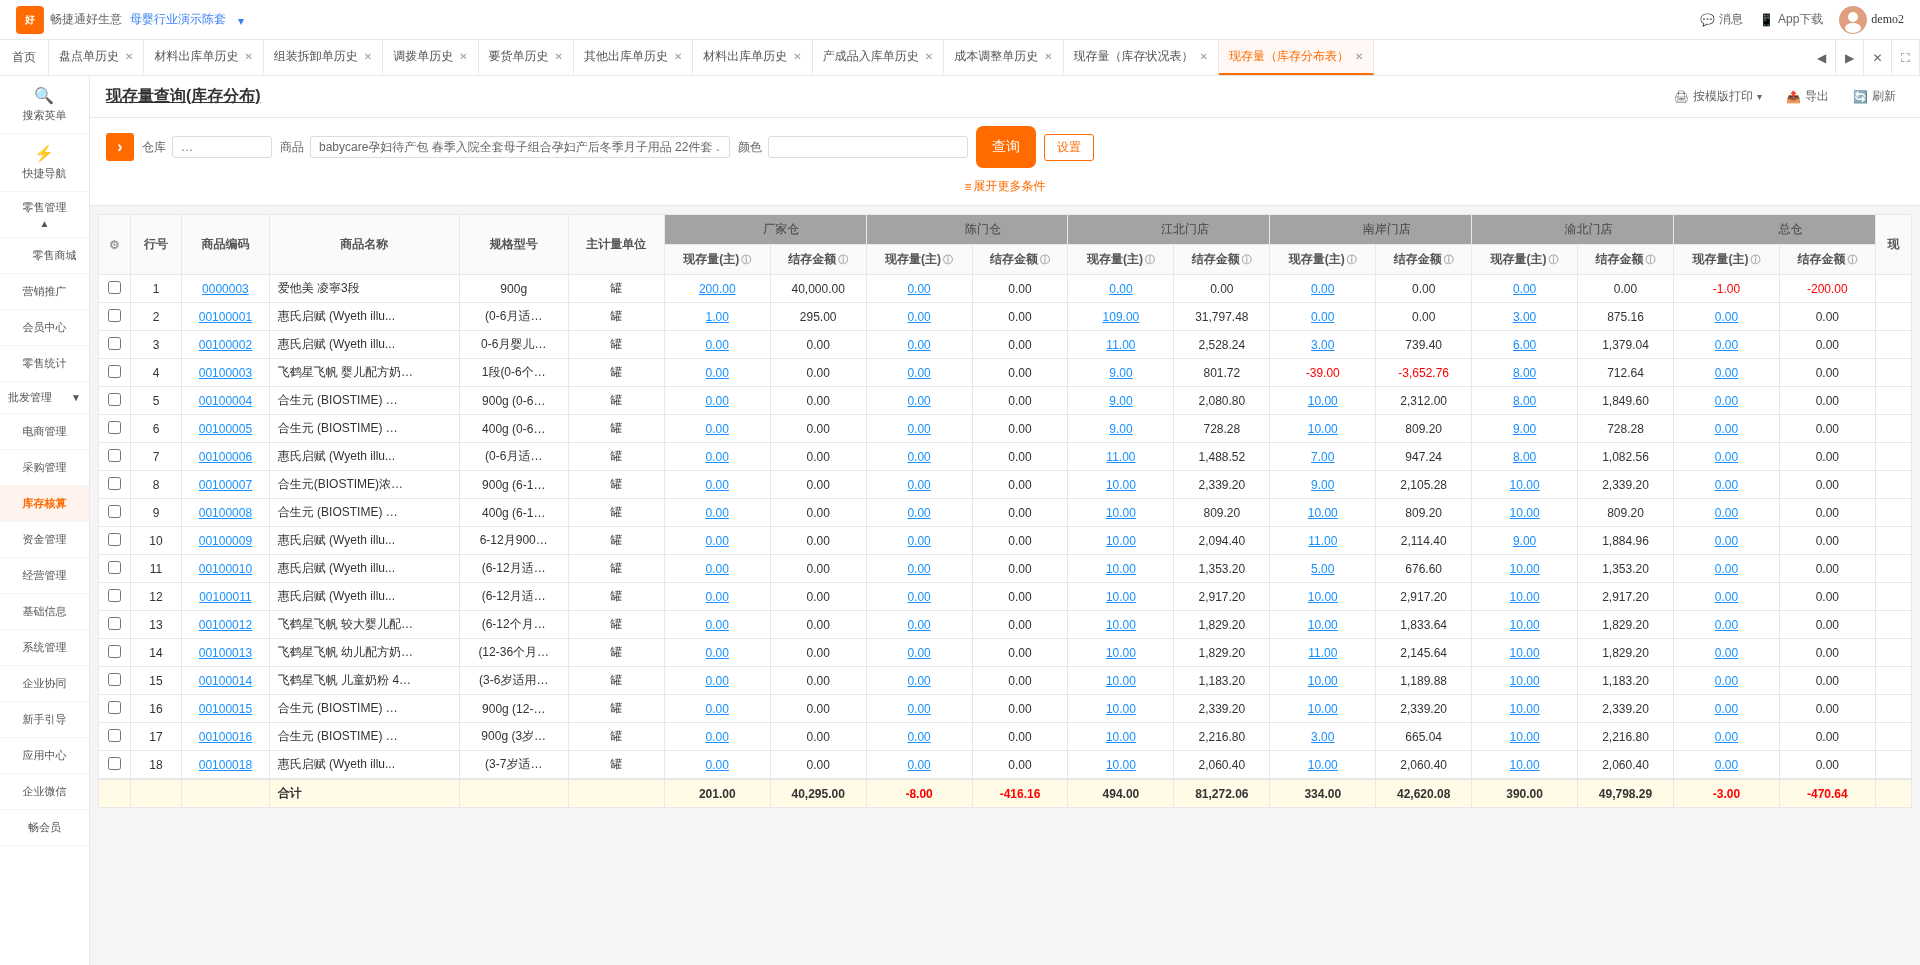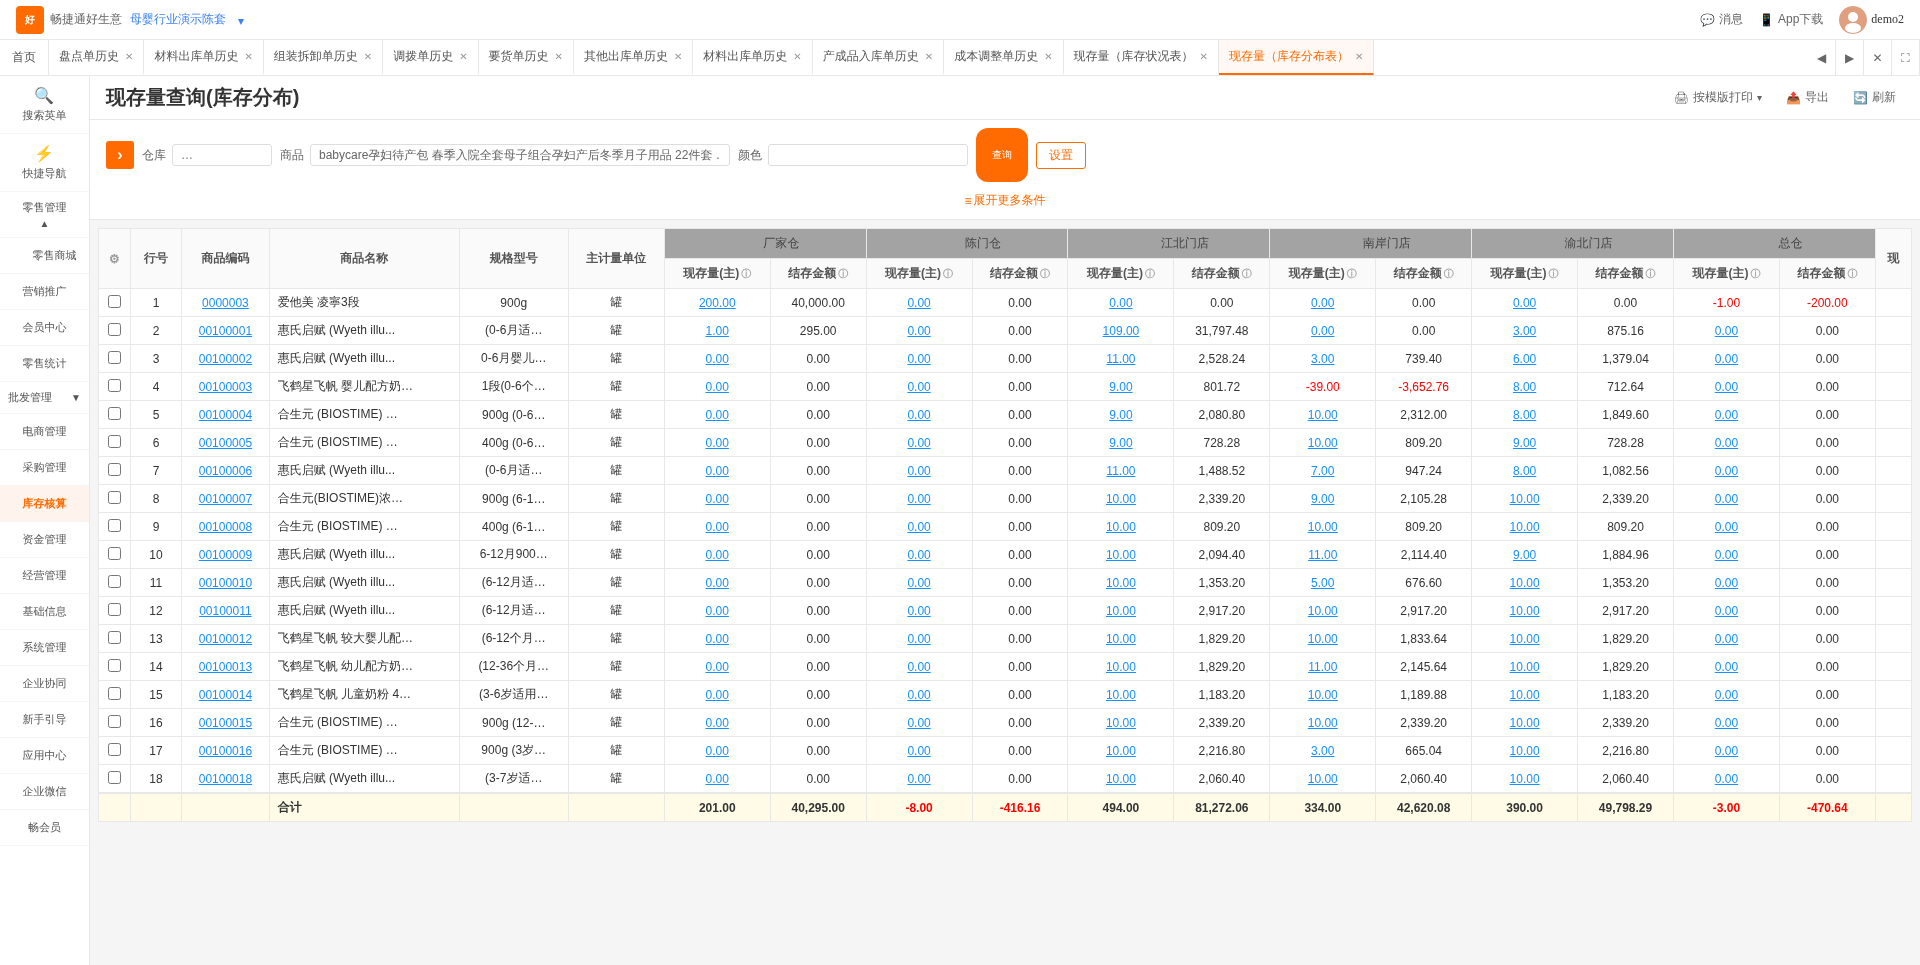--- a/index.html
+++ b/index.html
@@ -33,33 +33,33 @@
     .sidebar { width: 90px; background: #fff; border-right: 1px solid #e8e8e8; display: flex; flex-direction: column; overflow-y: auto; flex-shrink: 0; }
     .sidebar-item { display: flex; flex-direction: column; align-items: center; justify-content: center; padding: 10px 4px; cursor: pointer; color: #555; font-size: 11px; gap: 3px; border-bottom: 1px solid #f5f5f5; text-align: center; }
     .sidebar-item.active { background: #fff3ed; color: #ff6b00; font-weight: bold; }
     .sidebar-icon { font-size: 16px; }
 
     
     .content-area { flex: 1; overflow: hidden; display: flex; flex-direction: column; background: #f5f5f5; }
 
     
     .page-header { background: #fff; padding: 8px 16px; display: flex; align-items: center; justify-content: space-between; border-bottom: 1px solid #e8e8e8; }
-    .page-title { font-size: 20px; font-weight: bold; color: #333; }
+    .page-title { font-size: 16px; font-weight: bold; color: #333; text-decoration: underline; }
     .header-actions { display: flex; align-items: center; gap: 8px; }
     .header-btn { display: flex; align-items: center; gap: 4px; color: #666; font-size: 12px; cursor: pointer; padding: 4px 8px; border-radius: 3px; }
 
     
     .filter-bar { background: #fff; padding: 8px 16px; border-bottom: 1px solid #e8e8e8; display: flex; flex-wrap: wrap; align-items: center; gap: 8px; }
     .filter-expand-btn { background: #ff6b00; color: #fff; border: none; padding: 4px 8px; border-radius: 3px; cursor: pointer; font-size: 12px; }
     .filter-group { display: flex; align-items: center; gap: 6px; }
     .filter-label { color: #666; font-size: 12px; white-space: nowrap; }
     .filter-input { border: 1px solid #ddd; border-radius: 3px; padding: 3px 8px; font-size: 12px; color: #333; min-width: 80px; }
     .filter-input-wide { min-width: 420px; background: #fff; border: 1px solid #ddd; border-radius: 3px; padding: 3px 8px; font-size: 12px; color: #666; }
     .filter-input-color { min-width: 200px; background: #fff; border: 1px solid #ddd; border-radius: 3px; padding: 3px 8px; font-size: 12px; }
-    .search-btn { background: #ff6b00; color: #fff; border: none; padding: 20px 16px; border-radius: 12px; cursor: pointer; font-size: 10px; }
+    .search-btn { background: #ff6b00; color: #fff; border: none; padding: 12px 16px; border-radius: 7px; cursor: pointer; font-size: 14px; }
     .settings-btn { background: #fff; color: #ff6b00; border: 1px solid #ff6b00; padding: 4px 12px; border-radius: 3px; cursor: pointer; font-size: 12px; }
     .expand-link { color: #ff6b00; font-size: 12px; cursor: pointer; display: flex; align-items: center; gap: 2px; }
 
     
     .table-container { flex: 1; overflow: auto; padding: 8px; }
     .data-table { width: 100%; border-collapse: collapse; background: #fff; font-size: 12px; }
     .data-table th { background: #fafafa; border: 1px solid #e8e8e8; padding: 6px 8px; text-align: center; color: #555; font-weight: 600; white-space: nowrap; position: sticky; top: 0; z-index: 10; }
     .data-table td { border: 1px solid #e8e8e8; padding: 5px 8px; text-align: center; color: #333; white-space: nowrap; }
     .data-table .col-header-group { background: #a3a3a3; font-weight: normal; color: #444; padding-left: 40px; }
     .data-table .number-link { color: #1890ff; text-decoration: underline; cursor: pointer; }

